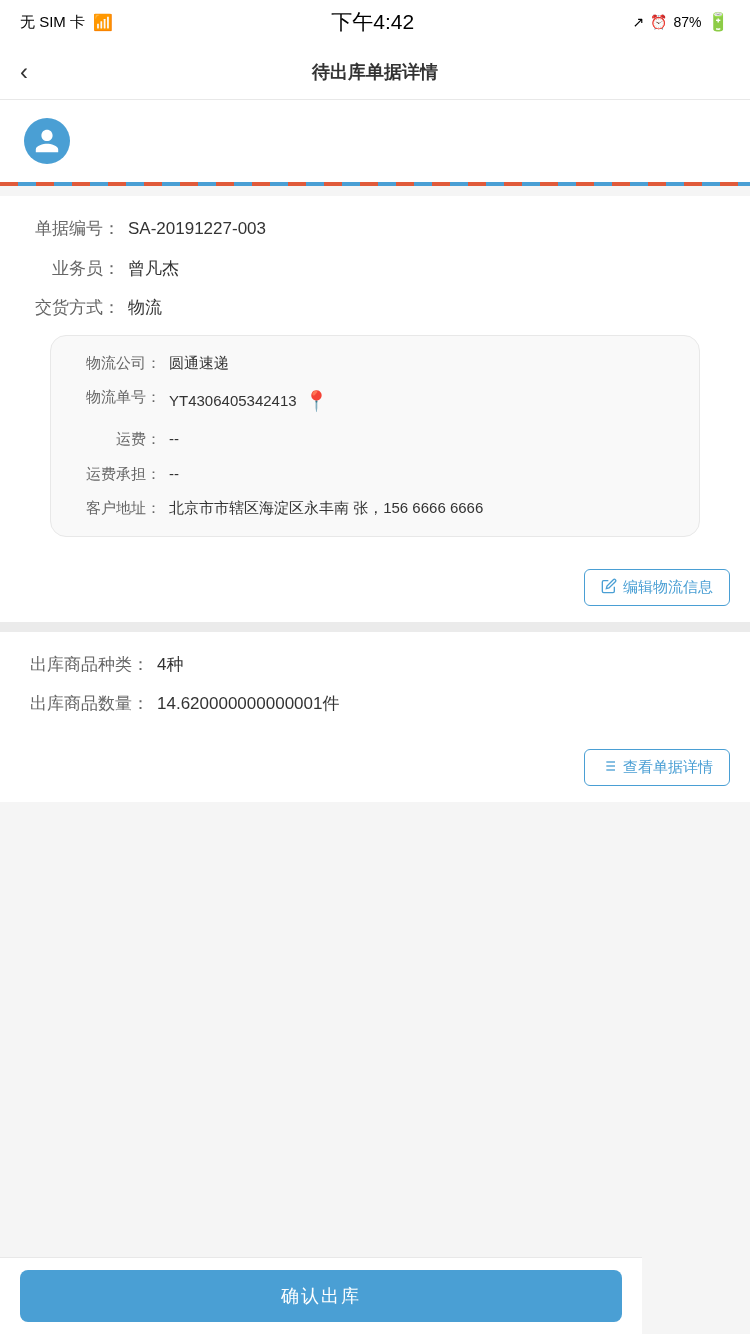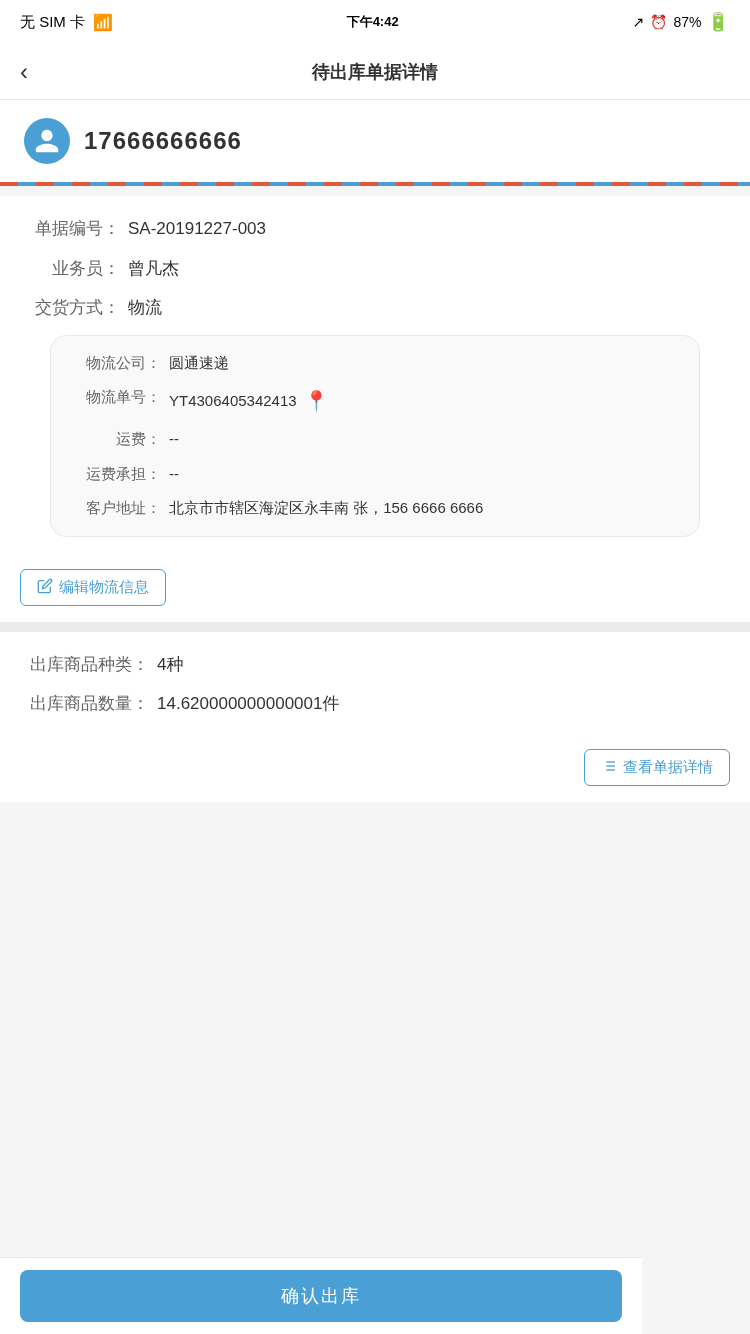--- a/index.html
+++ b/index.html
@@ -18,21 +18,21 @@
       height: 44px;
       background: #fff;
       display: flex;
       align-items: center;
       justify-content: space-between;
       padding: 0 20px;
       font-size: 15px;
       font-weight: 500;
     }
     .status-left { display: flex; align-items: center; gap: 8px; }
-    .status-center { font-size: 13px; font-weight: 700; }
+    .status-center { font-size: 21px; font-weight: 400; }
     .status-right { display: flex; align-items: center; gap: 6px; font-size: 14px; }
     .wifi-icon { font-size: 16px; }
 
     
     .nav-bar {
       height: 56px;
       background: #fff;
       display: flex;
       align-items: center;
       padding: 0 20px;
@@ -147,20 +147,21 @@
       gap: 8px;
     }
     .location-icon {
       color: #4a9fd4;
       font-size: 20px;
     }
 
     
     .edit-btn-row {
       display: flex;
+      justify-content: flex-end;
       padding: 12px 20px 16px 20px;
       background: #fff;
     }
     .edit-btn {
       border: 1px solid #4a9fd4;
       border-radius: 6px;
       padding: 8px 16px;
       color: #4a9fd4;
       font-size: 15px;
       background: #fff;
@@ -252,21 +253,20 @@
     <span class="nav-back">‹</span>
     <span class="nav-title">待出库单据详情</span>
   </div>
 
   <div class="user-header">
     <div class="user-avatar">
       <svg viewBox="0 0 24 24">
         <path d="M12 12c2.7 0 4.8-2.1 4.8-4.8S14.7 2.4 12 2.4 7.2 4.5 7.2 7.2 9.3 12 12 12zm0 2.4c-3.2 0-9.6 1.6-9.6 4.8v2.4h19.2v-2.4c0-3.2-6.4-4.8-9.6-4.8z"></path>
       </svg>
     </div>
-    <span class="user-phone">17666666666</span>
   </div>
 
   <div class="color-divider"></div>
 
   <div class="info-section">
     <div class="info-row">
       <span class="info-label">单据编号：</span>
       <span class="info-value">SA-20191227-003</span>
     </div>
     <div class="info-row">

